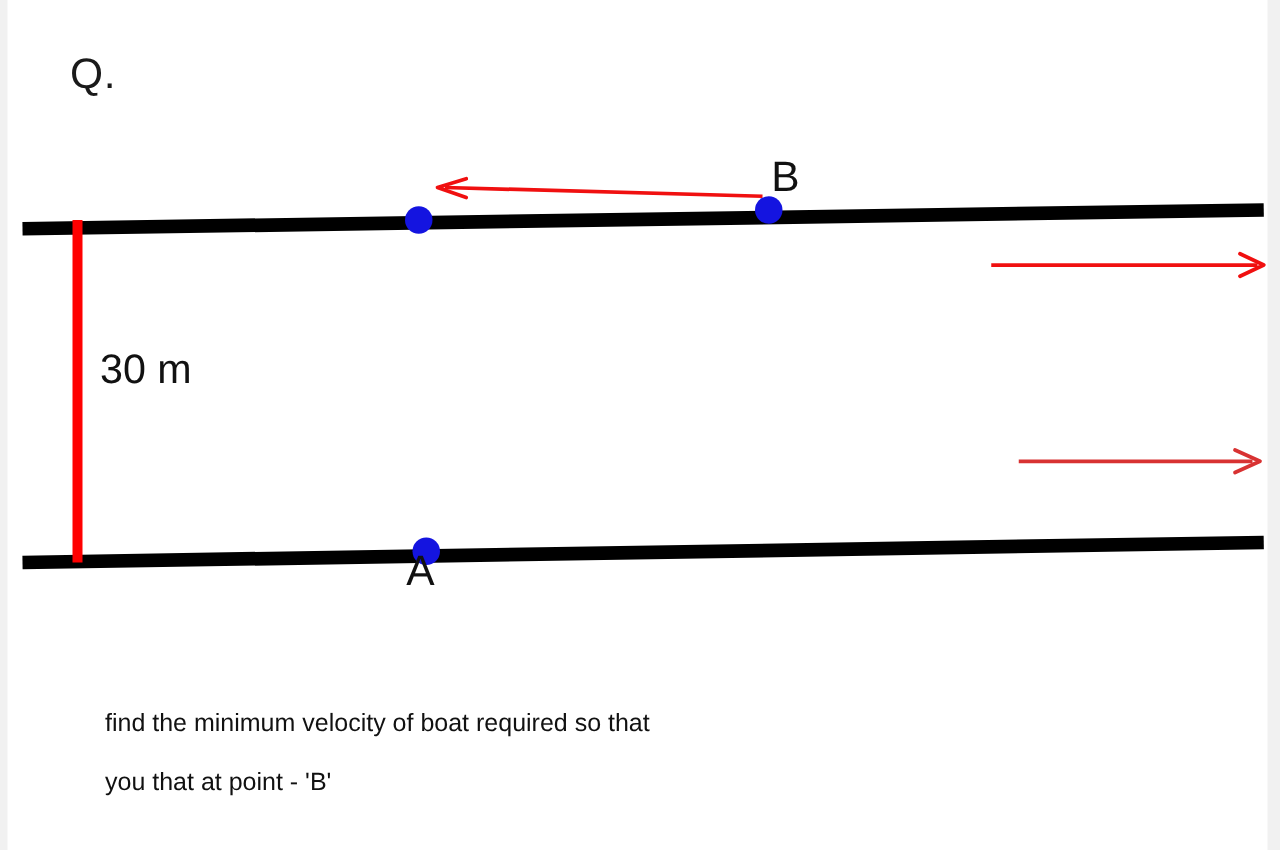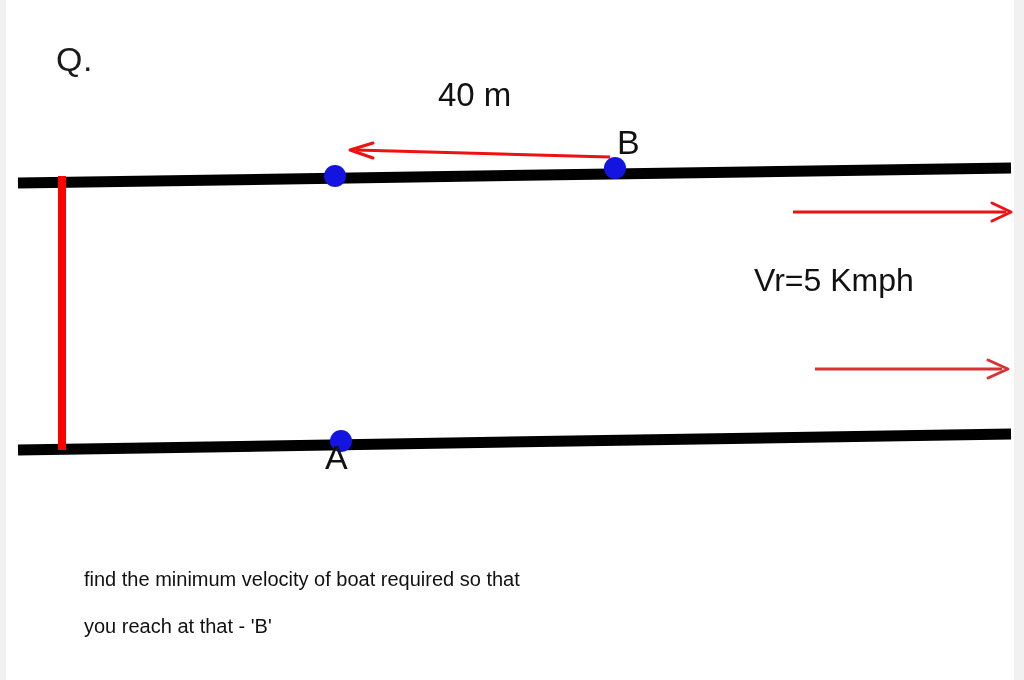--- a/index.html
+++ b/index.html
@@ -117,27 +117,26 @@
     <g>
       <line x1="815" y1="369" x2="1002" y2="369" stroke="#D83232" stroke-width="3"></line>
       <polyline points="988,360 1008,369 988,378" fill="none" stroke="#D83232" stroke-width="3" stroke-linecap="round" stroke-linejoin="round"></polyline>
     </g>
   </svg>
 
   <div class="dot dot-bank-top"></div>
   <div class="dot dot-b"></div>
   <div class="dot dot-a"></div>
 
-  <div class="dim-label label-40m">40 m</div>
 
+  <div class="dim-label label-30m">30 m</div>
 
-  <div class="dim-label label-vr">Vr=5 Kmph</div>
 
   <div class="point-label label-b">B</div>
 
   <div class="point-label label-a">A</div>
 
   <div class="question-text">
     <div>find the minimum velocity of boat required so that</div>
-    <div>you reach at that -  'B'</div>
+    <div>you that at point -  'B'</div>
   </div>
 
 </div>
 
 </body></html>

